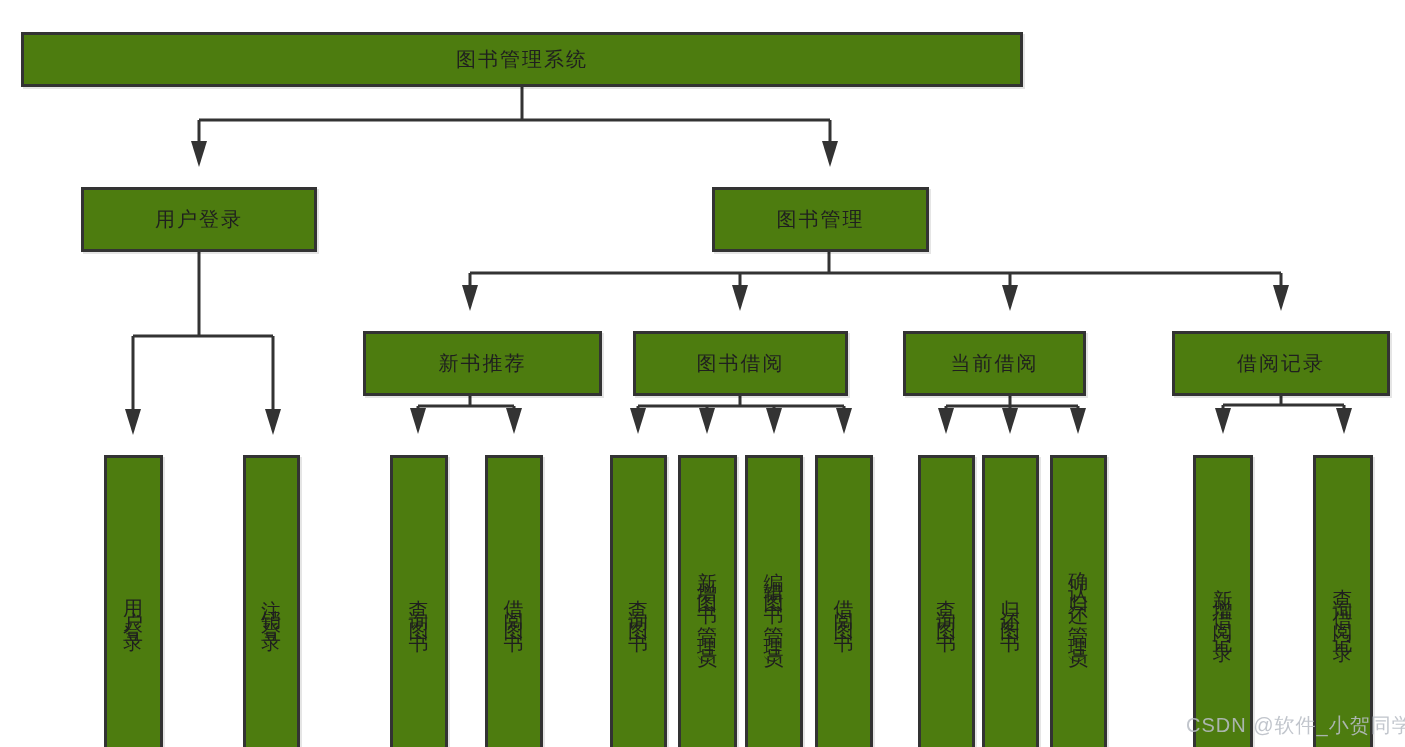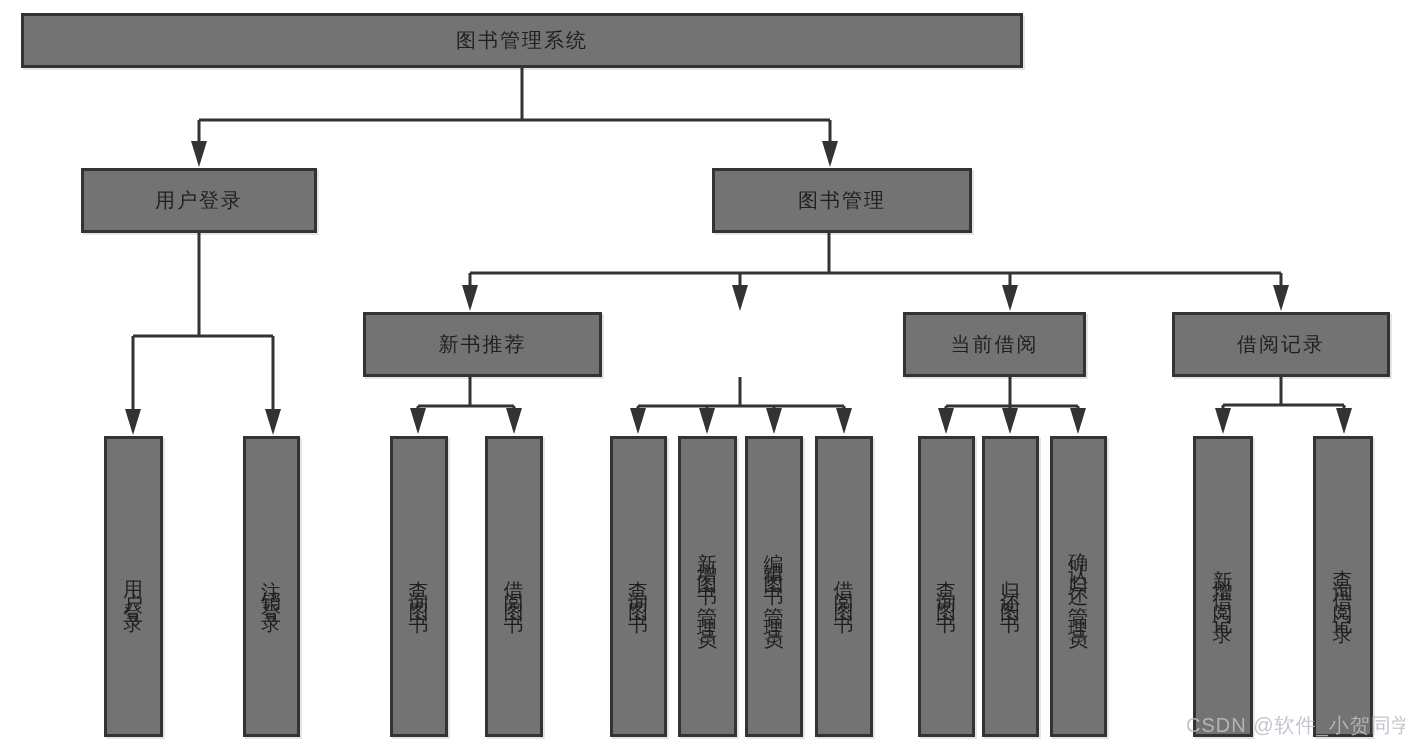--- a/index.html
+++ b/index.html
@@ -1,22 +1,22 @@
 <!DOCTYPE html>
 <html><head>
 <meta charset="utf-8">
 <style>
   html,body{margin:0;padding:0;background:#ffffff;}
   body{width:1405px;height:747px;position:relative;overflow:hidden;
        font-family:"Liberation Sans","DejaVu Sans",sans-serif;color:#1f1f1f;}
   .canvas{position:absolute;inset:0;}
   .wires{position:absolute;left:0;top:0;z-index:1;}
-  .node{position:absolute;background:#737373;border:3px solid #333333;
+  .node{position:absolute;background:#4d7c0f;border:3px solid #333333;
         box-sizing:border-box;display:flex;align-items:center;justify-content:center;
-        z-index:2;box-shadow:2px 2px 0 rgba(0,0,0,0.10);}
+        z-index:2;box-shadow:2px 2px 0 rgba(0,0,0,0.10);margin-top:19px;}
   .hbox{font-size:20px;letter-spacing:2px;}
   .vbox span{writing-mode:vertical-rl;text-orientation:upright;
              font-size:20px;line-height:1;letter-spacing:11px;white-space:nowrap;}
   .root-box{font-size:20px;}
   .watermark{position:absolute;z-index:5;font-size:20px;letter-spacing:1px;
              color:rgba(184,189,197,0.88);white-space:nowrap;}
 </style>
 </head>
 <body>
 
@@ -62,26 +62,29 @@
     </g>
   </svg>
 
   <div class="node hbox root-box" style="left:21px;top:13px;width:1002px;height:55px;">
     <span>图书管理系统</span>
   </div>
 
   <div class="node hbox" style="left:81px;top:168px;width:236px;height:65px;">
     <span>用户登录</span>
   </div>
-  <div class="node hbox" style="left:712px;top:168px;width:260px;height:65px;">
+  <div class="node hbox" style="left:712px;top:168px;width:217px;height:65px;">
     <span>图书管理</span>
   </div>
 
   <div class="node hbox" style="left:363px;top:312px;width:239px;height:65px;">
     <span>新书推荐</span>
+  </div>
+  <div class="node hbox" style="left:633px;top:312px;width:215px;height:65px;">
+    <span>图书借阅</span>
   </div>
   <div class="node hbox" style="left:903px;top:312px;width:183px;height:65px;">
     <span>当前借阅</span>
   </div>
   <div class="node hbox" style="left:1172px;top:312px;width:218px;height:65px;">
     <span>借阅记录</span>
   </div>
 
   <div class="node vbox" style="left:104px;top:436px;width:59px;height:301px;">
     <span>用户登录</span>

